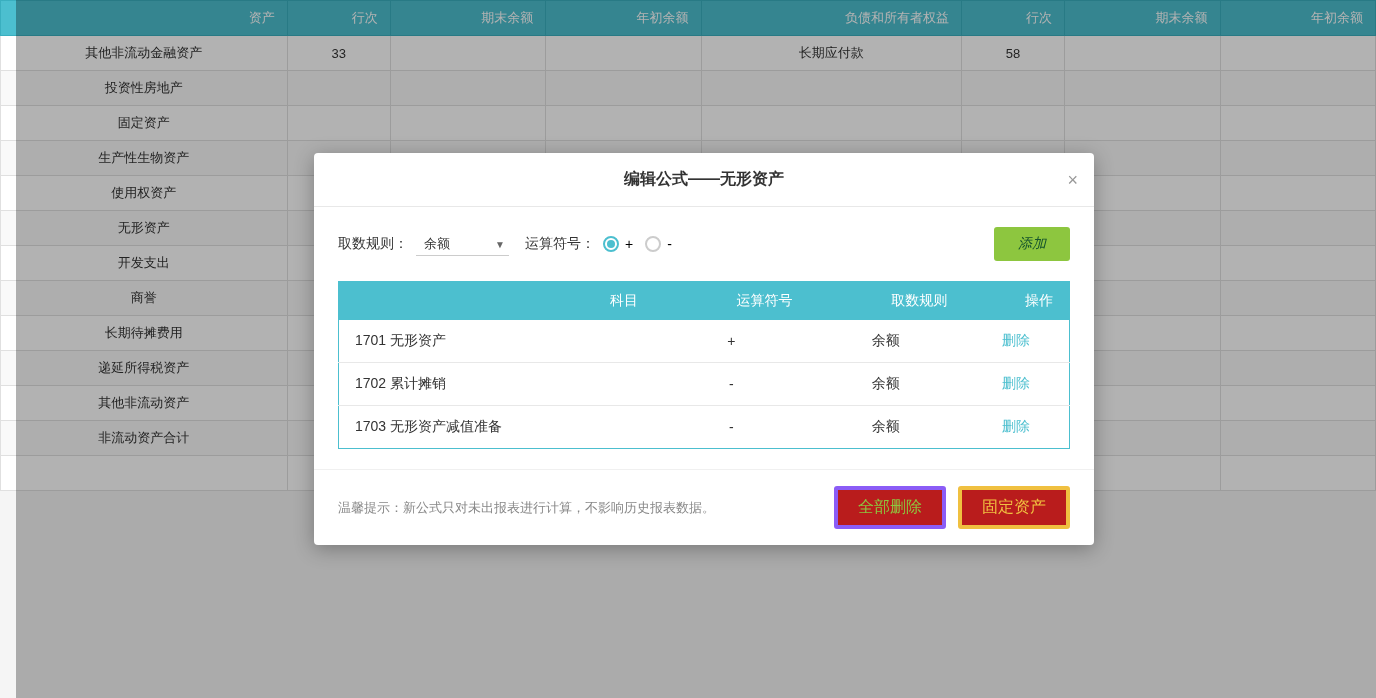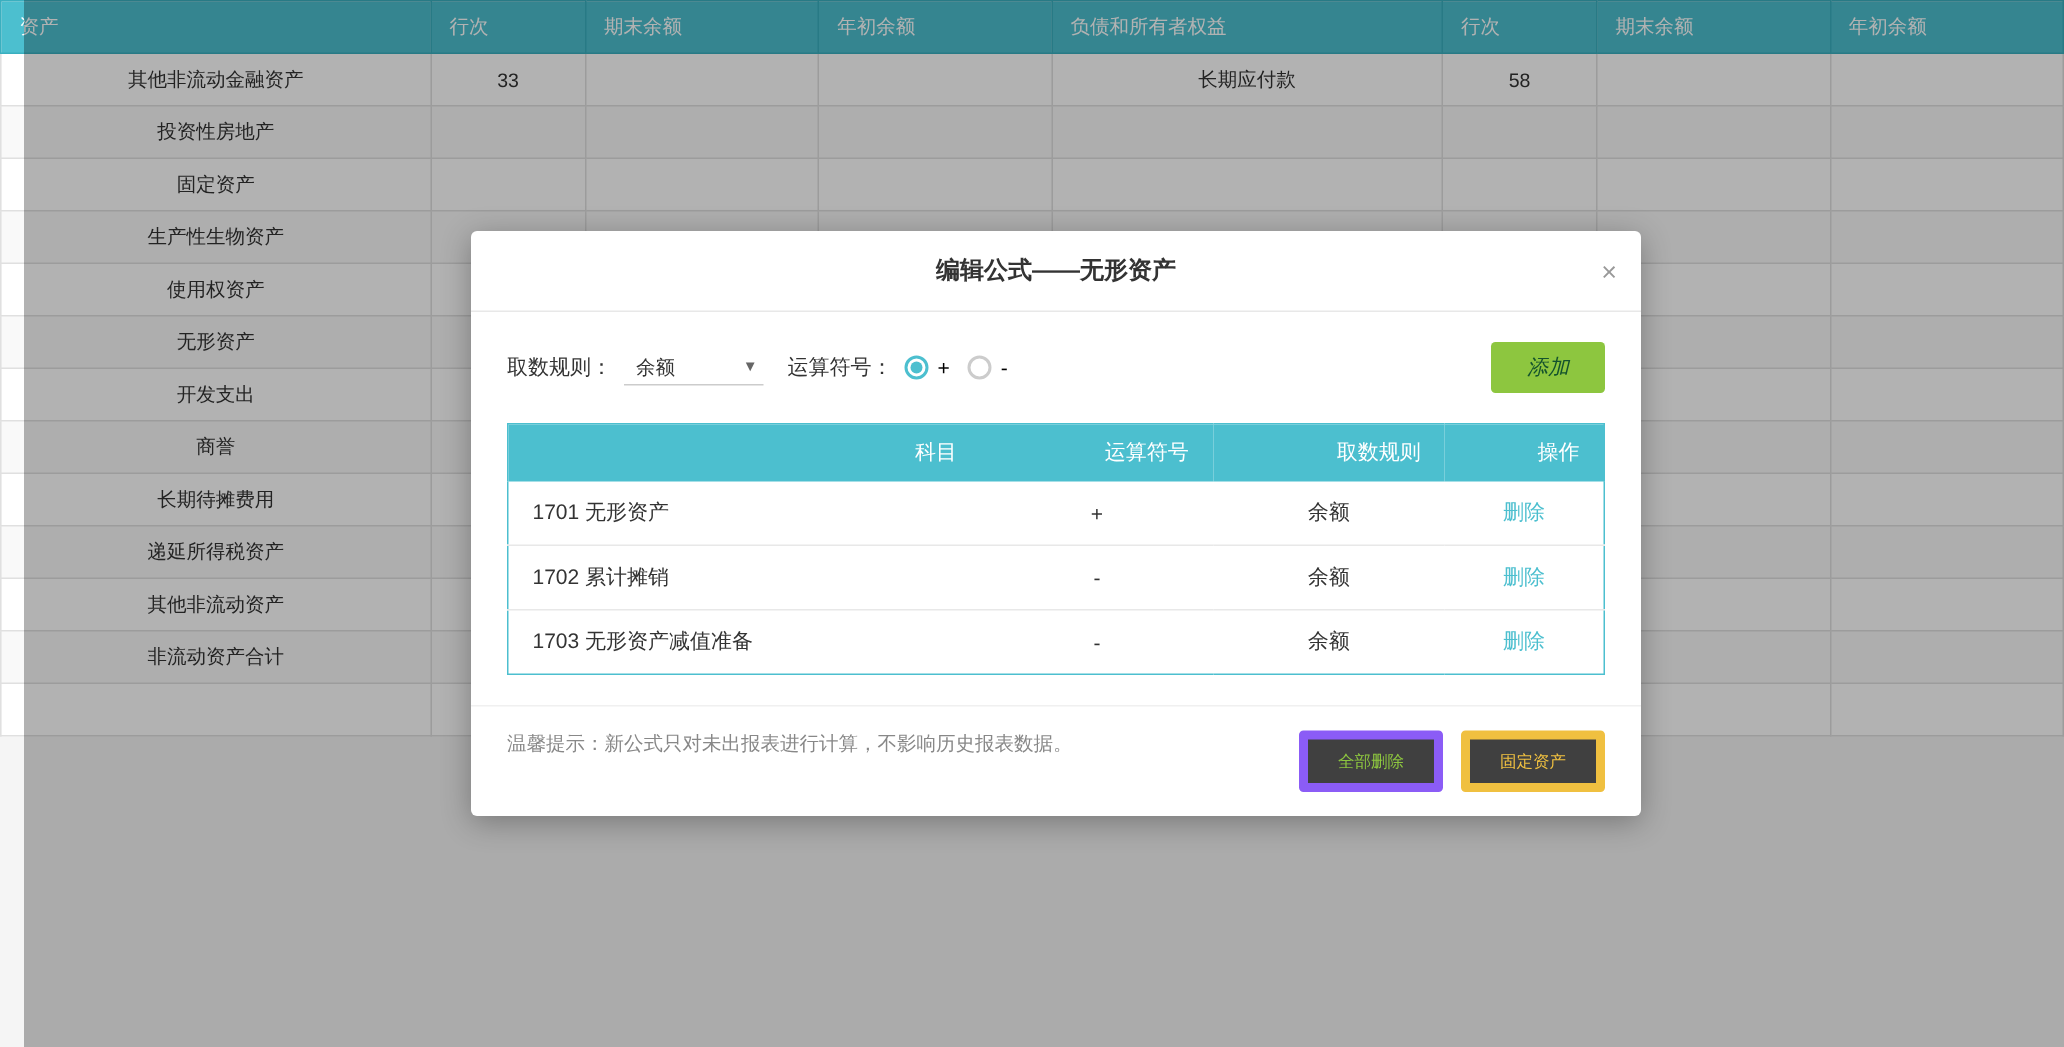--- a/index.html
+++ b/index.html
@@ -26,21 +26,21 @@
       border-collapse: collapse;
       color: #333;
       font-size: 13px;
     }
 
     .bg-table th {
       background: #4cbfcf;
       color: #fff;
       padding: 8px 12px;
       border: 1px solid #3aafbf;
-      text-align: left;
+      text-align: right;
       font-weight: normal;
     }
 
     .bg-table td {
       padding: 8px 12px;
       border: 1px solid #e0e0e0;
       background: #fff;
       text-align: center;
     }
 
@@ -251,40 +251,41 @@
       color: #4cbfcf;
       cursor: pointer;
       text-decoration: none;
     }
 
     
     .modal-footer {
       padding: 16px 24px;
       border-top: 1px solid #f0f0f0;
       display: flex;
+      align-items: center;
       justify-content: space-between;
     }
 
     .hint-text {
       color: #888;
       font-size: 13px;
     }
 
     .footer-buttons {
       display: flex;
       gap: 12px;
     }
 
     .btn-outline {
-      background: #404040;
-      border: 6px solid #8b5cf6;
+      background: #b91c1c;
+      border: 4px solid #8b5cf6;
       color: #8dc63f;
       padding: 7px 20px;
       border-radius: 3px;
-      font-size: 11px;
+      font-size: 16px;
       cursor: pointer;
     }
 
     .btn-outline.yellow {
       border-color: #f0c040;
       color: #f0c040;
     }
   </style>
 </head>
 <body>

